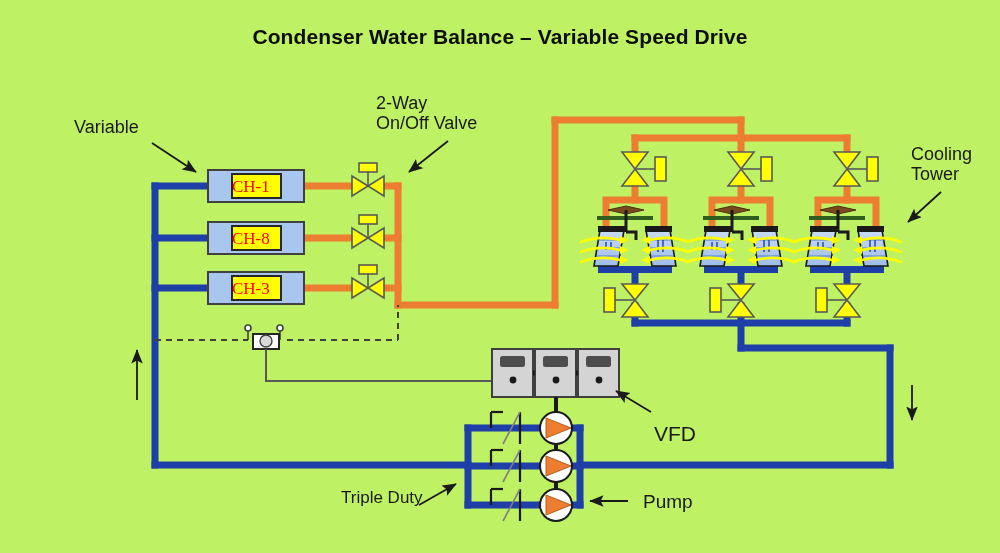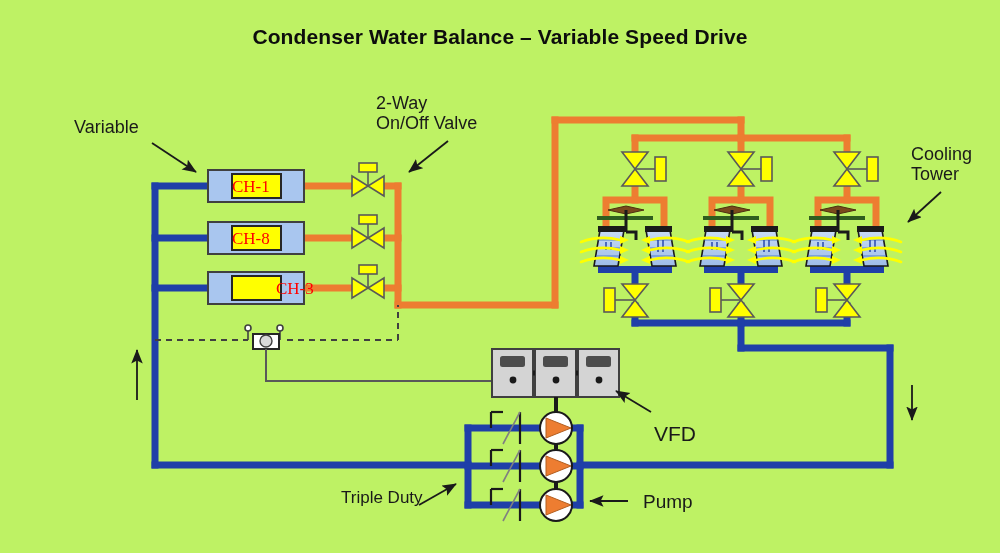--- a/index.html
+++ b/index.html
@@ -429,21 +429,21 @@
       <line x1="448" y1="141" x2="409" y2="172" marker-end="url(#ah)"></line>
       <line x1="941" y1="192" x2="908" y2="222" marker-end="url(#ah)"></line>
       <line x1="651" y1="412" x2="616" y2="391" marker-end="url(#ah)"></line>
       <line x1="628" y1="501" x2="590" y2="501" marker-end="url(#ah)"></line>
       <line x1="419" y1="505" x2="456" y2="484" marker-end="url(#ah)"></line>
     </g>
   </svg>
 
   <div class="ch-text" style="left:232px; top:178px; width:49px;">CH-1</div>
   <div class="ch-text" style="left:232px; top:230px; width:49px;">CH-8</div>
-  <div class="ch-text" style="left:232px; top:280px; width:49px;padding-left:44px;">CH-3</div>
+  <div class="ch-text" style="left:232px; top:280px; width:49px;">CH-3</div>
 
   <div class="lbl lbl-condenser">Variable</div>
   <div class="lbl lbl-valve">2-Way
 On/Off Valve</div>
   <div class="lbl lbl-tower">Cooling
 Tower</div>
   <div class="lbl lbl-vfd">VFD</div>
   <div class="lbl lbl-pump">Pump</div>
   <div class="lbl lbl-triple">Triple Duty</div>
 

